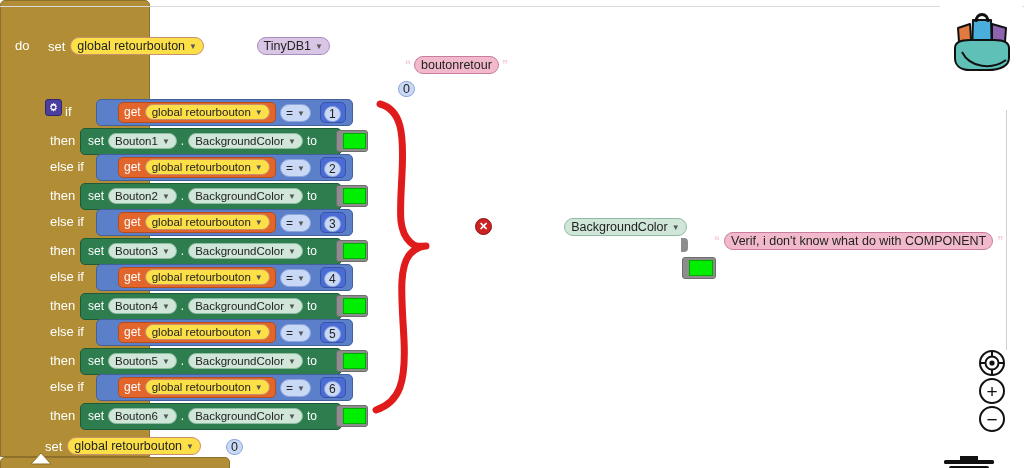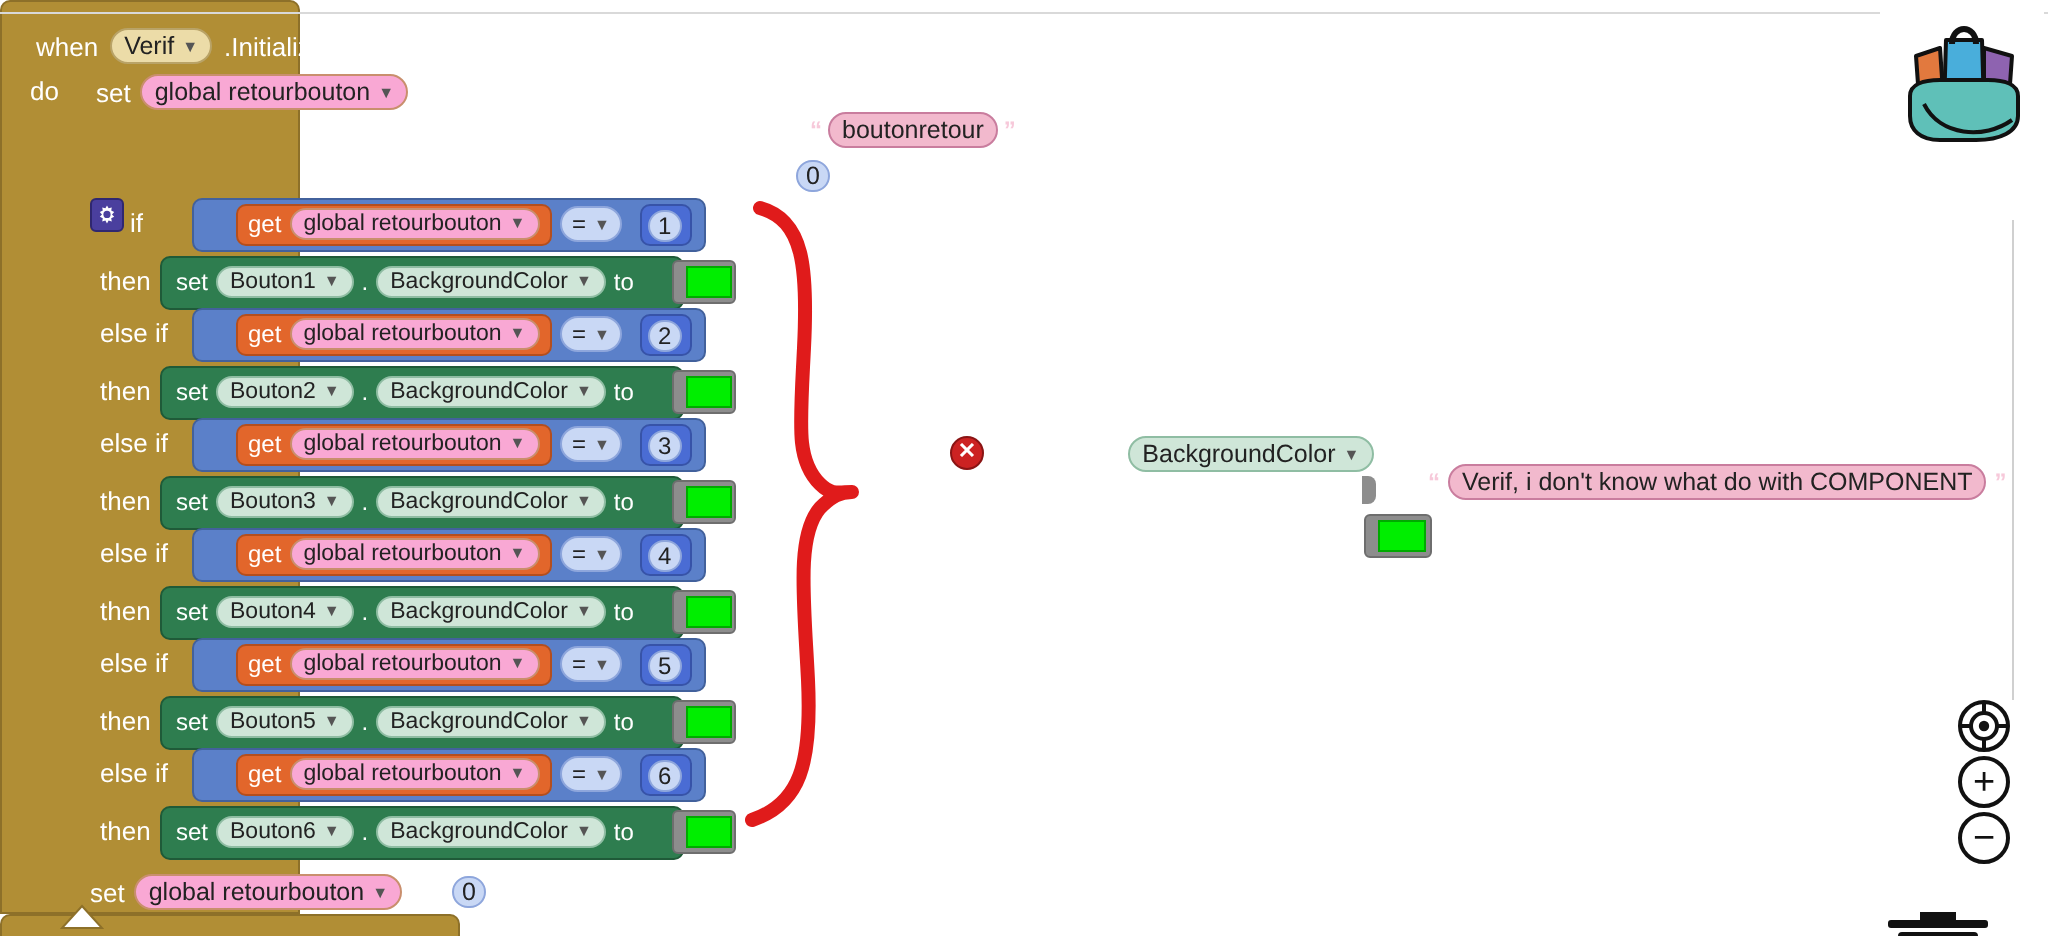--- a/index.html
+++ b/index.html
@@ -26,21 +26,21 @@
   .math{background:#4A6CD4;border:1px solid #3753a8;border-radius:5px;}
   
   .logic{background:#5B80C9;border:1px solid #42619c;border-radius:5px;}
   
   .comp{background:#2E7D4F;border:1px solid #1f5a38;border-radius:5px;}
   
   .colorwrap{background:#8d8d8d;border:1px solid #6e6e6e;border-radius:3px;}
   .colorswatch{background:#00EE00;}
 
   
-  .pill{display:inline-block;background:#f9a8d4;border:1px solid #c98f6d;border-radius:9px;
+  .pill{display:inline-block;background:#fde047;border:1px solid #c98f6d;border-radius:9px;
         padding:1px 6px;color:#222;font-size:12.5px;white-space:nowrap;}
   .pill-gold{background:#ecdca8;border:1px solid #b9a367;}
   .pill-purple{background:#d9c6e4;border:1px solid #a98cc0;}
   .pill-magenta{background:#f2b9cd;border:1px solid #c97d9e;}
   .pill-blue{background:#c9d8f5;border:1px solid #8ea6dc;}
   .pill-green{background:#cfe6d8;border:1px solid #8fbda3;}
   .caret{display:inline-block;margin-left:4px;color:#555;font-size:8px;transform:translateY(-1px);}
 
   .word{font-size:13px;color:#fff;white-space:nowrap;}
 
@@ -78,41 +78,41 @@
 </head>
 <body>
 
 <div id="canvas">
 
   <div class="top-rule"></div>
   <div class="right-rule"></div>
 
   <div class="evt" style="left:10px;top:10px;width:148px;height:455px;border-radius:5px 5px 0 0;"></div>
   <div class="evt" style="left:10px;top:10px;width:228px;height:24px;border-radius:5px 5px 0 0;"></div>
-  <div style="position:absolute;left:18px;top:14px;display:flex;align-items:center;gap:6px;">
-    <span class="word">when</span>
-    <span class="pill pill-gold">
-      <span>Verif</span><span class="caret">▼</span>
-    </span>
-    <span class="word">.Initialize</span>
-  </div>
   <div style="position:absolute;left:15px;top:38px;" class="word">do</div>
 
   <svg class="evt-top" style="left:30px;top:452px;" width="22" height="14">
     <polygon points="11,1 21,12 1,12" fill="#fff" stroke="#8d7029" stroke-width="1"></polygon>
   </svg>
 
   <div style="position:absolute;left:48px;top:37px;display:flex;align-items:center;gap:5px;">
     <span class="word">set</span>
     <span class="pill">
       <span>global retourbouton</span><span class="caret">▼</span>
     </span>
     <span class="word">to</span>
   </div>
 
+  <div style="position:absolute;left:232px;top:37px;display:flex;align-items:center;gap:5px;">
+    <span class="word">call</span>
+    <span class="pill pill-purple">
+      <span>TinyDB1</span><span class="caret">▼</span>
+    </span>
+    <span class="word">.GetValue</span>
+  </div>
   <div class="word" style="position:absolute;left:340px;top:58px;text-align:right;">tag</div>
   <div class="word" style="position:absolute;left:264px;top:80px;">valueIfTagNotThere</div>
 
   <div style="position:absolute;left:405px;top:56px;display:flex;align-items:center;gap:3px;">
     <span class="qm">“</span>
     <span class="pill pill-magenta"><span>boutonretour</span></span>
     <span class="qm">”</span>
   </div>
 
   <div style="position:absolute;left:398px;top:79px;">

